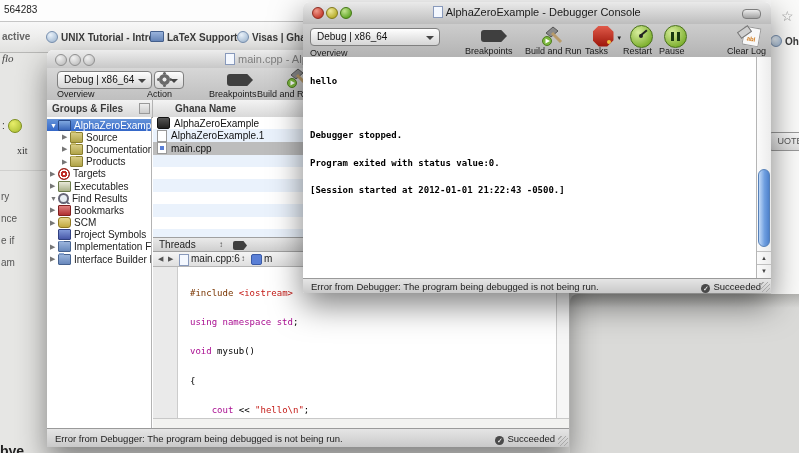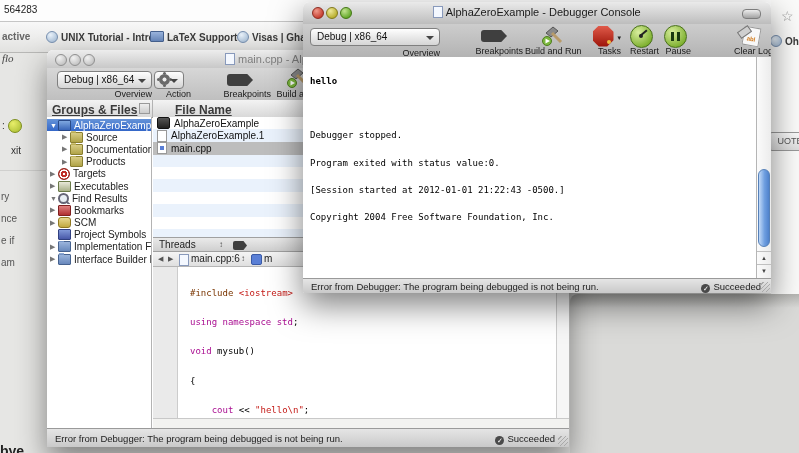--- a/index.html
+++ b/index.html
@@ -17,49 +17,49 @@
   #right-strip{left:771px;top:0;width:28px;height:295px;background:#fbfbfa;z-index:0;}
   #star{left:781px;top:8px;font-size:14px;color:#999;}
   #bm-right{left:770px;top:35px;font-size:10px;color:#3a3a3a;font-weight:bold;white-space:nowrap;}
   #quote-btn{left:769px;top:132px;width:40px;height:17px;border:1px solid #999;border-radius:3px;
     background:linear-gradient(#fafafa,#dcdcdc);font-size:9px;color:#555;text-align:center;line-height:16px;}
   .frag{color:#555;font-size:10px;white-space:nowrap;z-index:0;}
   #frag-flo{left:2px;top:52px;font-family:"Liberation Serif",serif;font-style:italic;font-size:11px;color:#444;}
   #frag-colon{left:2px;top:120px;color:#333;}
   #smiley{left:8px;top:119px;width:12px;height:12px;border-radius:50%;
     background:radial-gradient(circle at 35% 30%,#e8ee6a,#a8bc30);border:1px solid #7e8f1e;}
-  #frag-xit{left:11px;top:145px;font-family:Liberation Sans, sans-serif;color:#333;}
+  #frag-xit{left:17px;top:145px;font-family:Liberation Serif, serif;color:#333;}
   #frag-ry{left:1px;top:191px;} #frag-nce{left:1px;top:213px;}
   #frag-eif{left:1px;top:235px;} #frag-am{left:1px;top:257px;}
   #frag-bye{left:0;top:443px;font-weight:bold;font-size:14px;color:#222;text-decoration:underline;}
   #left-hr{left:0;top:170px;width:46px;height:1px;background:#d0d0ce;}
   
   #gray-window{left:570px;top:294px;width:229px;height:159px;z-index:1;
     background:linear-gradient(#b4b4b1,#dadad8 14px);border-top-left-radius:8px;}
   
   #xwin{left:47px;top:50px;width:522px;height:397px;z-index:2;background:#fff;
     border-radius:6px 6px 0 0;box-shadow:0 14px 30px rgba(0,0,0,.45);overflow:hidden;}
   .xtitle{left:0;top:0;right:0;height:18px;background:linear-gradient(#ededed,#c8c8c8);border-bottom:1px solid #9e9e9e;}
   .tl{width:10px;height:10px;border-radius:50%;top:4px;}
   .tl-gray{background:radial-gradient(circle at 35% 30%,#f2f2f2,#b4b4b4);border:1px solid #8f8f8f;}
   .mini-doc{display:inline-block;width:8px;height:10px;background:#f4f8ff;border:1px solid #8899bb;vertical-align:-2px;}
   .xtitle-text{left:178px;top:3px;font-size:11px;color:#7e7e7e;white-space:nowrap;}
   .xtoolbar{left:0;top:18px;right:0;height:32px;background:linear-gradient(#d7d7d7,#bfbfbf);border-bottom:1px solid #989898;}
   .popup{background:linear-gradient(#fefefe,#d5d5d5);border:1px solid #7f7f7f;border-radius:4px;
     font-size:10px;color:#111;line-height:16px;padding-left:6px;white-space:nowrap;}
   .popup::after{content:"";position:absolute;right:5px;top:7px;border:4px solid transparent;border-top-color:#444;}
-  .tb-label{font-size:9px;color:#1a1a1a;text-align:right;white-space:nowrap;}
+  .tb-label{font-size:9px;color:#1a1a1a;text-align:left;white-space:nowrap;}
   .gear{display:inline-block;width:11px;height:11px;border-radius:50%;vertical-align:-2px;
     background:radial-gradient(#eee 0 22%,#6a6a6a 30% 70%,#555 100%);
     box-shadow:0 -6px 0 -4px #666,0 6px 0 -4px #666,-6px 0 0 -4px #666,6px 0 0 -4px #666;}
   .icon-breakpoints{width:26px;height:12px;background:#3f3f3f;border-radius:3px;
     clip-path:polygon(0 0,78% 0,100% 50%,78% 100%,0 100%);}
   
   .xheaders{left:0;top:50px;right:0;height:17px;background:linear-gradient(#f3f3f3,#d9d9d9);border-bottom:1px solid #9f9f9f;}
-  .hdr-text{top:3px;font-size:12px;font-weight:bold;color:#3a3a3a;text-decoration:underline;}
+  .hdr-text{top:3px;font-size:10px;font-weight:bold;color:#3a3a3a;}
   .splitbox{width:9px;height:9px;border:1px solid #999;background:linear-gradient(#eee,#ccc);}
   
   .xsidebar{left:0;top:67px;width:105px;bottom:19px;background:#fff;border-right:1px solid #b3b3b3;padding-top:2px;box-sizing:border-box;}
   .srow{height:12.2px;display:flex;align-items:center;font-size:10px;color:#222;padding-left:3px;white-space:nowrap;overflow:hidden;}
   .srow.lvl1{padding-left:15px;}
   .srow.sel{background:linear-gradient(#6593d8,#3467c8);color:#fff;}
   .tri{width:8px;font-size:7px;color:#777;flex:none;}
   .sel .tri{color:#fff;}
   .sico{width:11px;height:9px;margin-right:3px;flex:none;position:relative;border-radius:1px;}
   .i-proj{background:linear-gradient(#7fa8e0,#3a66b8);border:1px solid #2a4a88;}
@@ -130,21 +130,21 @@
   .needle{position:absolute;left:9px;top:9px;width:9px;height:2px;background:#222;transform:rotate(-40deg);transform-origin:0 50%;}
   .needle-dot{position:absolute;left:8px;top:8px;width:4px;height:4px;border-radius:50%;background:#222;}
   .pbar{position:absolute;top:6px;width:3px;height:9px;background:#1a3a10;}
   .pbar.l{left:6px;} .pbar.r{left:12px;}
   .icon-clearlog{width:24px;height:20px;position:relative;}
   .cl-page{position:absolute;left:5px;top:1px;width:15px;height:17px;background:#f8f8f8;border:1px solid #999;transform:rotate(10deg);
     font-size:6px;color:#d07818;text-align:center;line-height:22px;font-weight:bold;}
   .cl-eraser{position:absolute;left:0;top:2px;width:11px;height:6px;background:#cfcfcf;border:1px solid #777;transform:rotate(-35deg);}
   .cbody{left:0;top:55px;right:0;bottom:15px;background:#fff;}
   .cout{left:7px;top:2px;right:23px;font-family:"DejaVu Sans Mono",monospace;font-size:9px;line-height:9.05px;white-space:pre;color:#000;}
-  .cl-line{min-height:9.05px;}
+  .cl-line{min-height:9.05px;font-weight:bold;}
   .b{font-weight:bold;}
   .cscroll{right:0;top:0;width:15px;bottom:0;background:linear-gradient(90deg,#fbfbfb,#ececec);border-left:1px solid #b5b5b5;box-sizing:border-box;}
   .cthumb{left:1px;right:1px;top:112px;height:76px;border-radius:6px;border:1px solid #5580b8;
     background:linear-gradient(90deg,#c2daf8,#6f9fe0 55%,#4f82cc);}
   .sb-arrow{left:0;right:0;height:13px;border-top:1px solid #c0c0c0;font-size:6px;color:#444;text-align:center;line-height:13px;}
   .sb-up{bottom:13px;} .sb-down{bottom:0;}
   .cstatus{height:15px;}
   .cstatus .status-msg{top:2px;} .cstatus .status-right{top:2px;right:10px;}
 </style>
 </head>
@@ -199,21 +199,21 @@
         <circle cx="7" cy="15" r="4.5" fill="#7cb83e" stroke="#4e7a20"></circle>
         <path d="M5.5 12.5 L10 15 L5.5 17.5 Z" fill="#fff"></path>
       </svg>
     </div>
     <div class="abs tb-label" style="left:210px;top:21px;width:76px;">Build and Run</div>
   </div>
   <div class="abs xheaders">
     <div class="abs hdr-text" style="left:5px;">Groups &amp; Files</div>
     <div class="abs splitbox" style="left:92px;top:3px;"></div>
     <div class="abs" style="left:105px;top:0;bottom:0;width:1px;background:#b3b3b3;"></div>
-    <div class="abs hdr-text" style="left:128px;">File Name</div>
+    <div class="abs hdr-text" style="left:128px;">Ghana Name</div>
   </div>
   <div class="abs xsidebar">
     <div class="srow sel">
         <span class="tri">▼</span>
         <span class="sico i-proj"></span>
         <span>AlphaZeroExample</span>
       </div>
     <div class="srow lvl1">
         <span class="tri">▶</span>
         <span class="sico i-folder"></span>
@@ -388,21 +388,20 @@
       <div class="tb-label">Clear Log</div>
     </div>
   </div>
   <div class="abs cbody">
     <div class="abs cout">
       <div class="cl-line b">hello</div>
       <div class="cl-line"></div>
       <div class="cl-line">Debugger stopped.</div>
       <div class="cl-line">Program exited with status value:0.</div>
       <div class="cl-line">[Session started at 2012-01-01 21:22:43 -0500.]</div>
-      <div class="cl-line">Copyright 2004 Free Software Foundation, Inc.</div>
       
       
       
       
       
       
       
       
       
       

